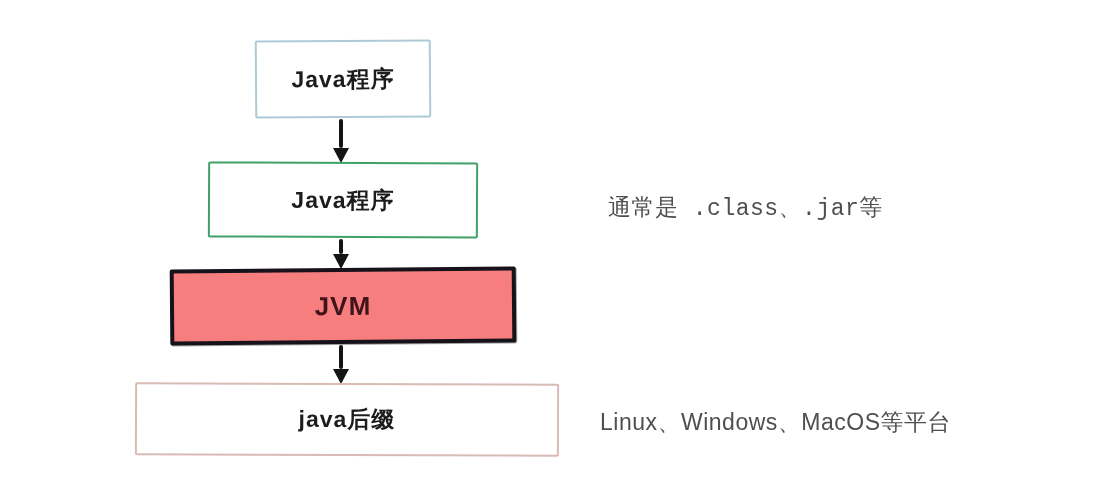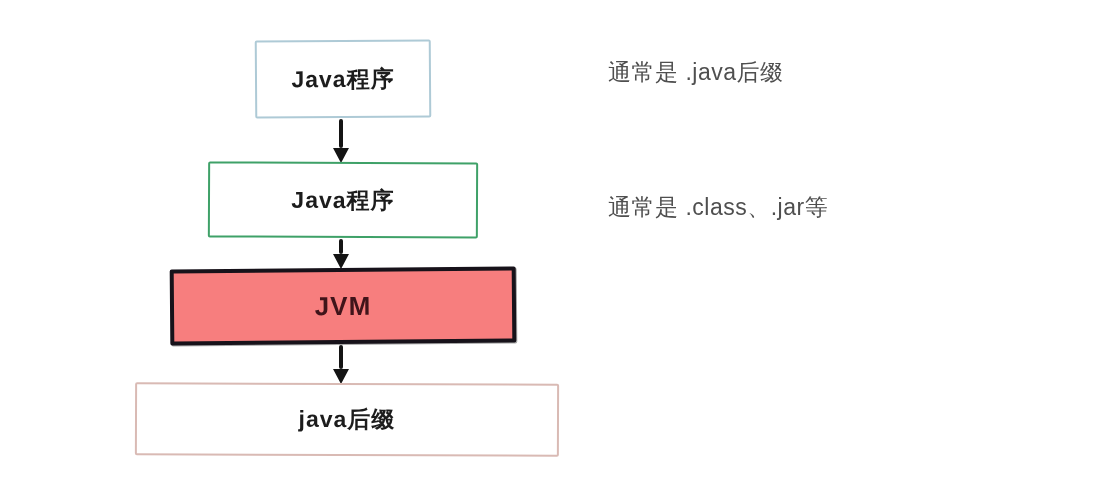--- a/index.html
+++ b/index.html
@@ -88,21 +88,21 @@
   .arrow-3 { left: 333px; top: 345px; height: 39px; }
   
   .annotation {
     position: absolute;
     font-size: 23px;
     color: #4f4f4f;
     letter-spacing: 0.5px;
     white-space: nowrap;
   }
   .annotation-1 { left: 608px; top: 57px; }
-  .annotation-2 { left: 608px; top: 192px; }
+  .annotation-2 { left: 608px; top: 192px; font-family: Liberation Mono, monospace; }
   .annotation-3 { left: 600px; top: 407px; }
 </style>
 </head>
 <body>
 
 <div class="stage">
 
   <div class="node node-java-program" style="border-color: rgb(174, 202, 214); background: rgb(255, 255, 255); color: rgb(28, 28, 28);">
     <span>Java程序</span>
   </div>
@@ -127,18 +127,18 @@
 
   <div class="arrow arrow-3">
     <div class="shaft" style="background: rgb(20, 20, 20);"></div>
     <div class="head" style="border-top-color: rgb(20, 20, 20);"></div>
   </div>
 
   <div class="node node-os-functions" style="border-color: rgb(217, 186, 180); background: rgb(255, 255, 255); color: rgb(28, 28, 28);">
     <span>java后缀</span>
   </div>
 
-  <div class="annotation annotation-1">通常是 .java后缀</div>
 
   <div class="annotation annotation-2">通常是 .class、.jar等</div>
 
+  <div class="annotation annotation-3">Linux、Windows、MacOS等平台</div>
 
 </div>
 
 </body></html>

